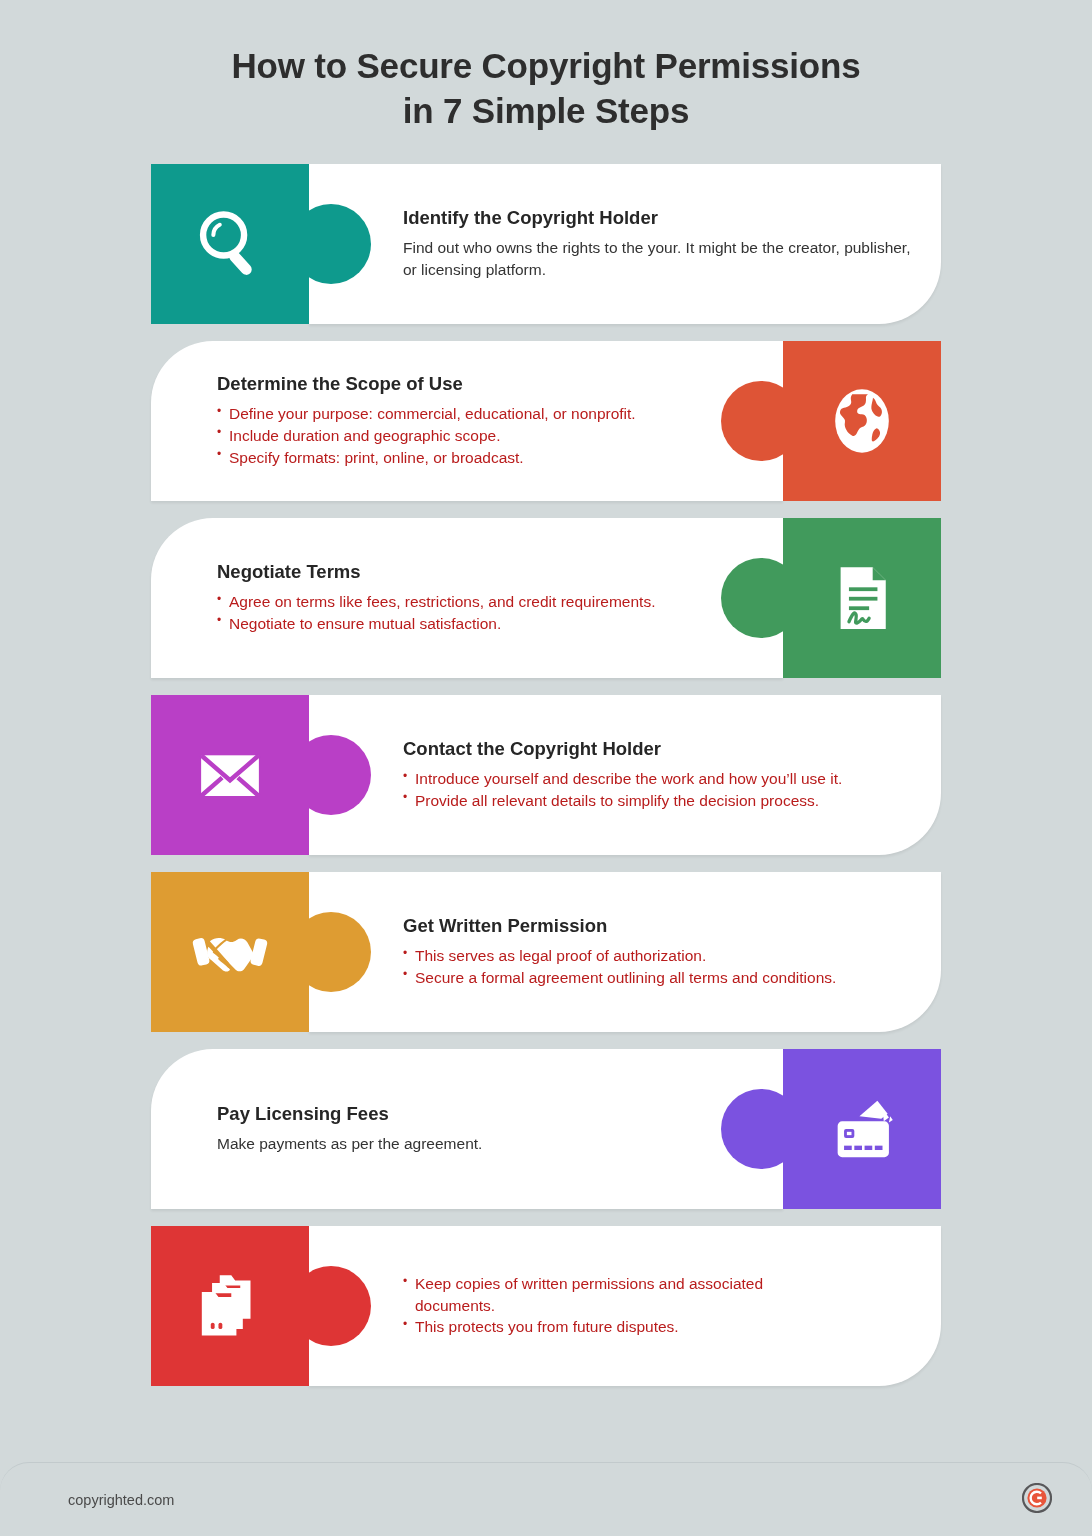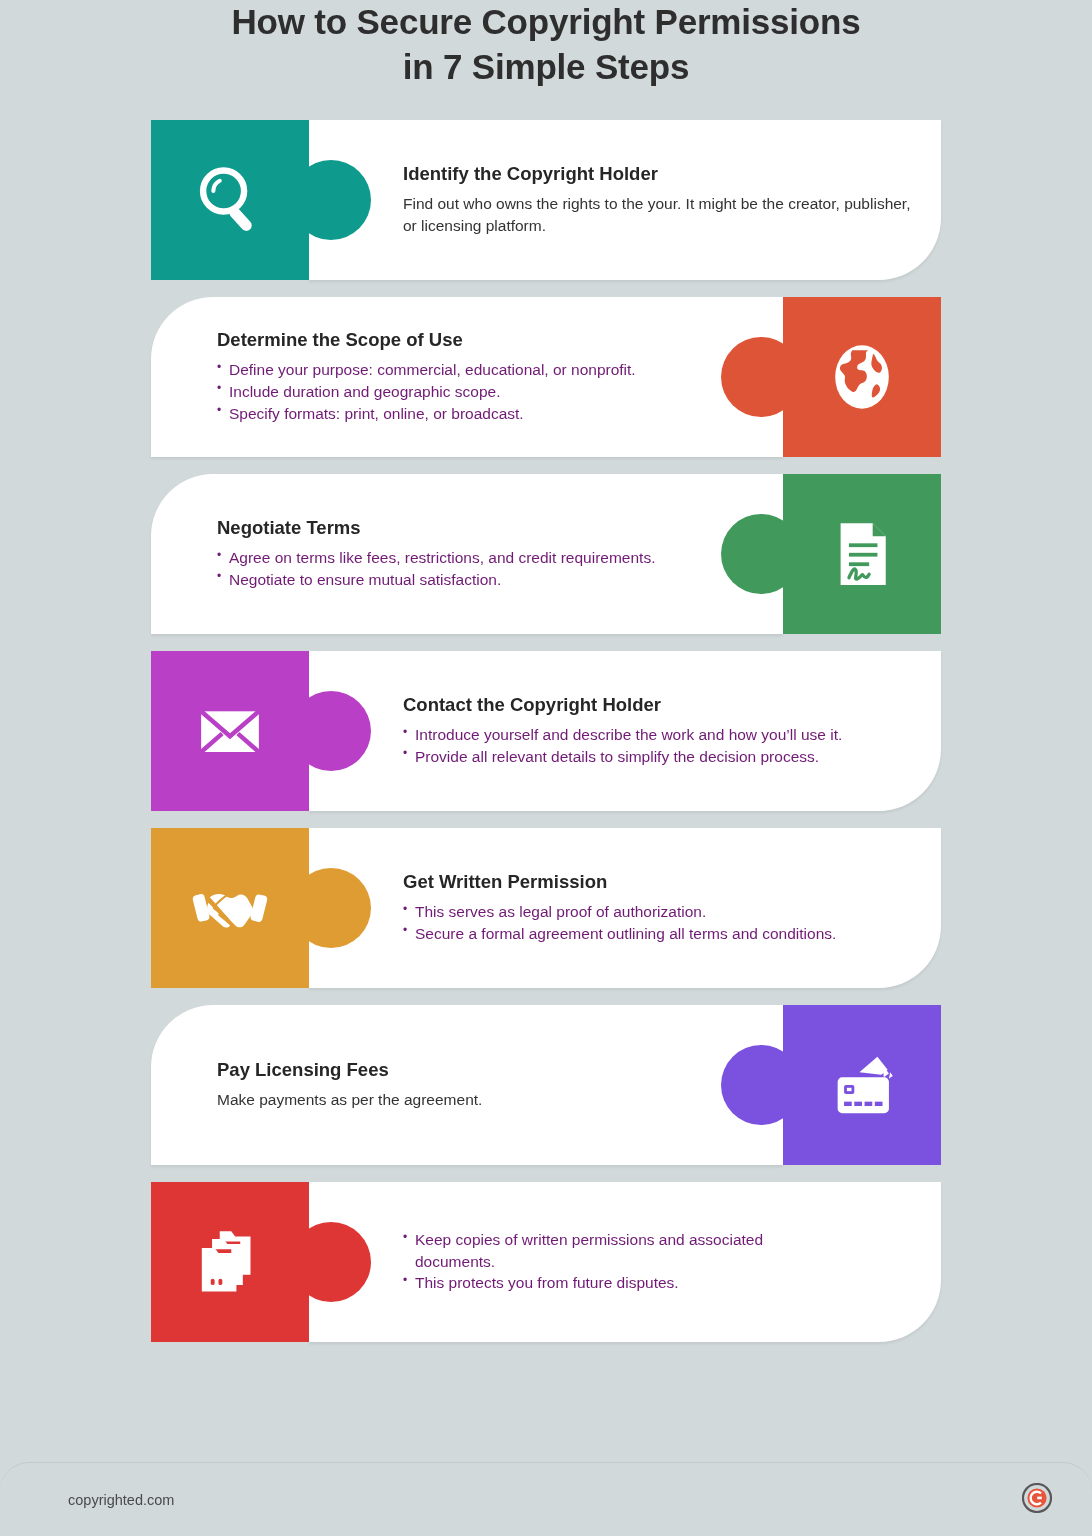--- a/index.html
+++ b/index.html
@@ -13,20 +13,21 @@
   body {
     background: #d2d9da;
     font-family: "Liberation Sans", sans-serif;
     color: #2b2b2b;
     position: relative;
     overflow: hidden;
   }
 
   
   .title-block {
+    padding-top: 44px;
     text-align: center;
   }
   .title-block h1 {
     font-size: 35px;
     line-height: 1.28;
     font-weight: bold;
     color: #2e2e2e;
     letter-spacing: -0.2px;
   }
 
@@ -130,21 +131,21 @@
   .desc {
     font-size: 15.5px;
     line-height: 1.38;
     color: #333333;
   }
 
   ul.bullets { list-style: none; }
   ul.bullets li {
     font-size: 15.5px;
     line-height: 1.4;
-    color: #701a75;
+    color: #b91c1c;
     padding-left: 12px;
     position: relative;
   }
   ul.bullets li::before {
     content: "\2022";
     position: absolute;
     left: 0;
     top: -0.5px;
     font-size: 12px;
   }

